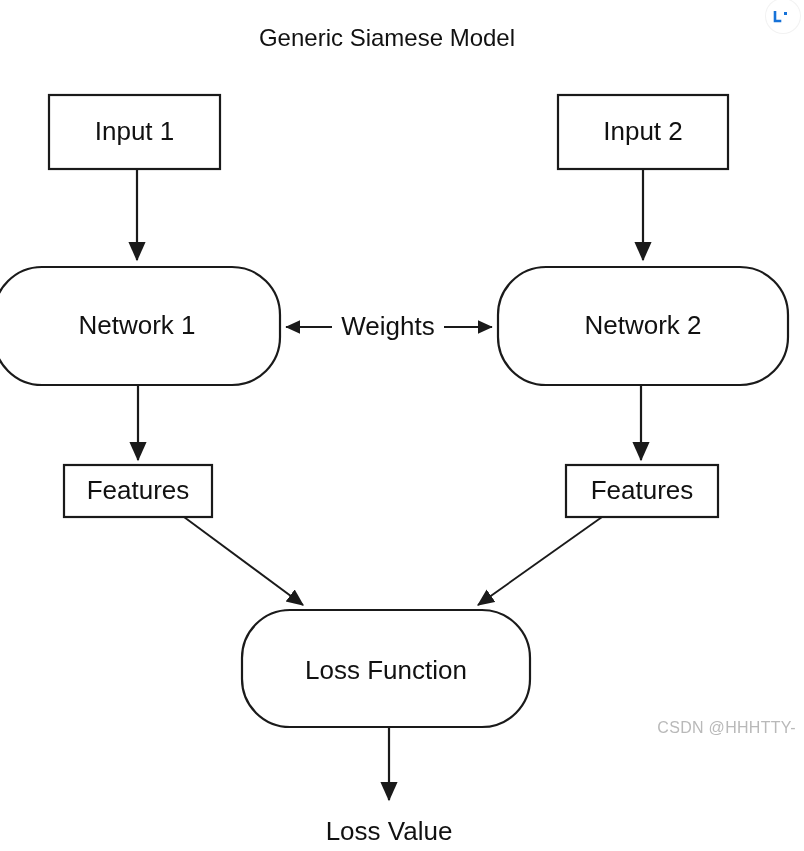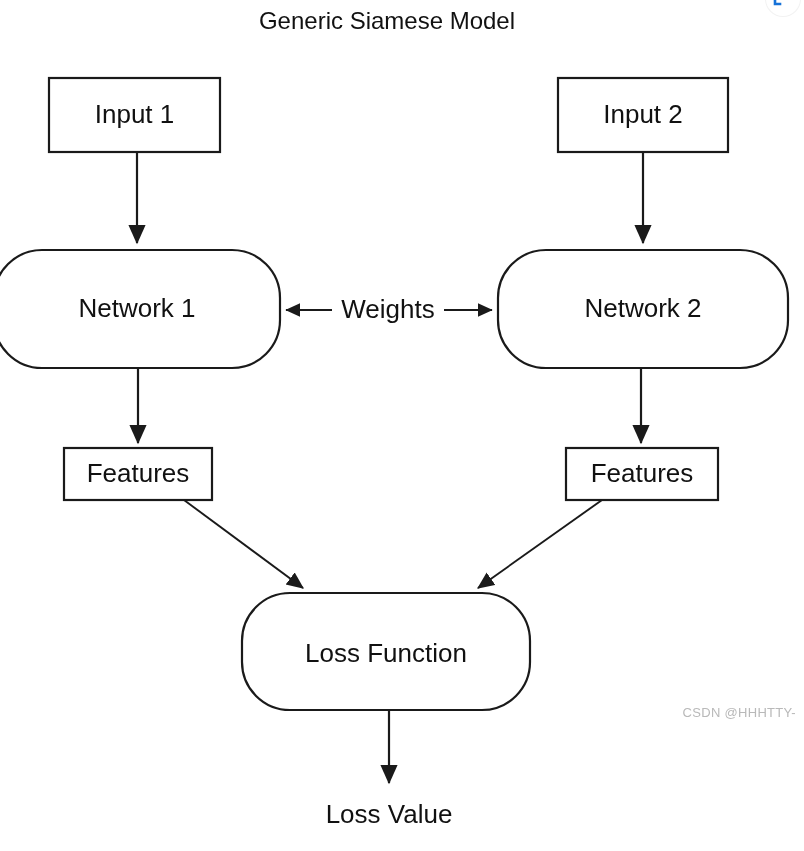--- a/index.html
+++ b/index.html
@@ -11,21 +11,21 @@
     width: 804px;
     height: 851px;
     position: relative;
     overflow: hidden;
     font-family: "Liberation Sans", sans-serif;
     color: #000000;
   }
   #diagram-root {
     position: absolute;
     left: 0;
-    top: 0;
+    top: 17px;
     width: 804px;
     height: 726px;
   }
   svg.diagram-canvas {
     position: absolute;
     left: 0;
     top: 0;
     width: 804px;
     height: 851px;
     display: block;
@@ -71,21 +71,21 @@
     font-size: 26px;
     fill: #111111;
     text-anchor: middle;
     dominant-baseline: middle;
   }
   .watermark {
     position: absolute;
     right: 8px;
     bottom: 6px;
     font-family: "Liberation Sans", sans-serif;
-    font-size: 13px;
+    font-size: 16px;
     color: #b9b9b9;
     letter-spacing: 0.3px;
     white-space: nowrap;
     margin-left: 19px;
   }
   .corner-badge {
     position: absolute;
     right: 4px;
     top: -18px;
     width: 34px;

